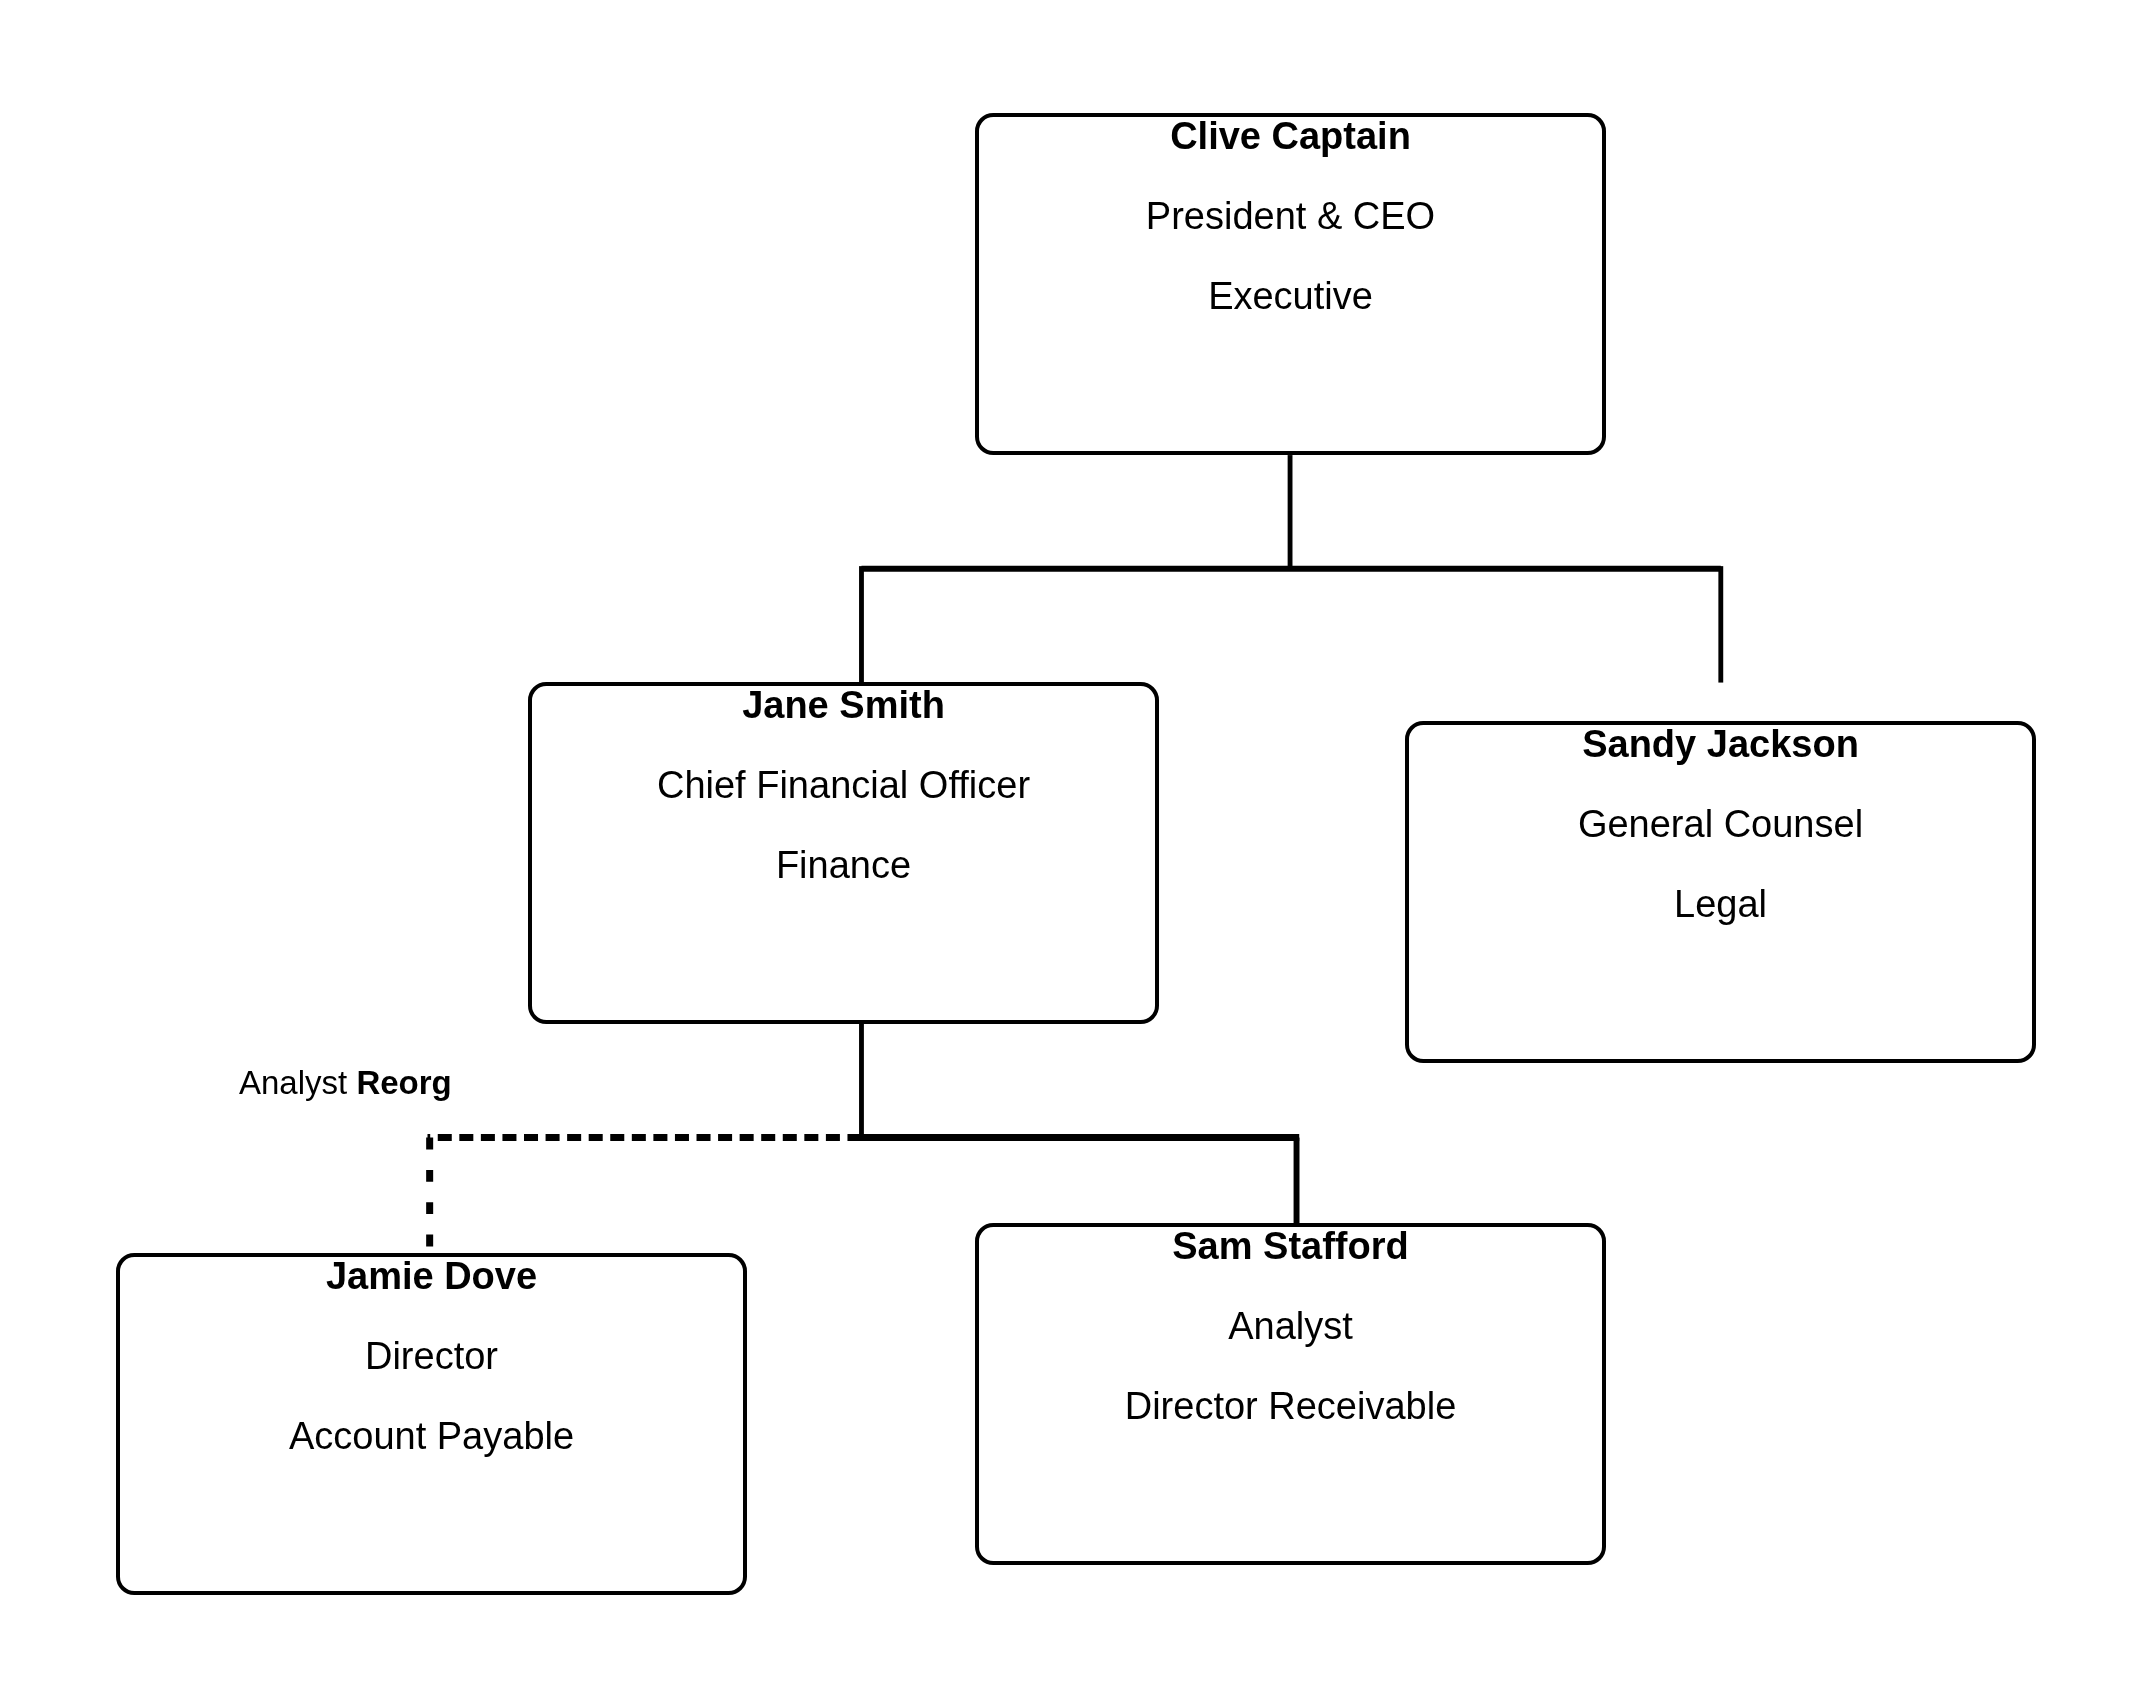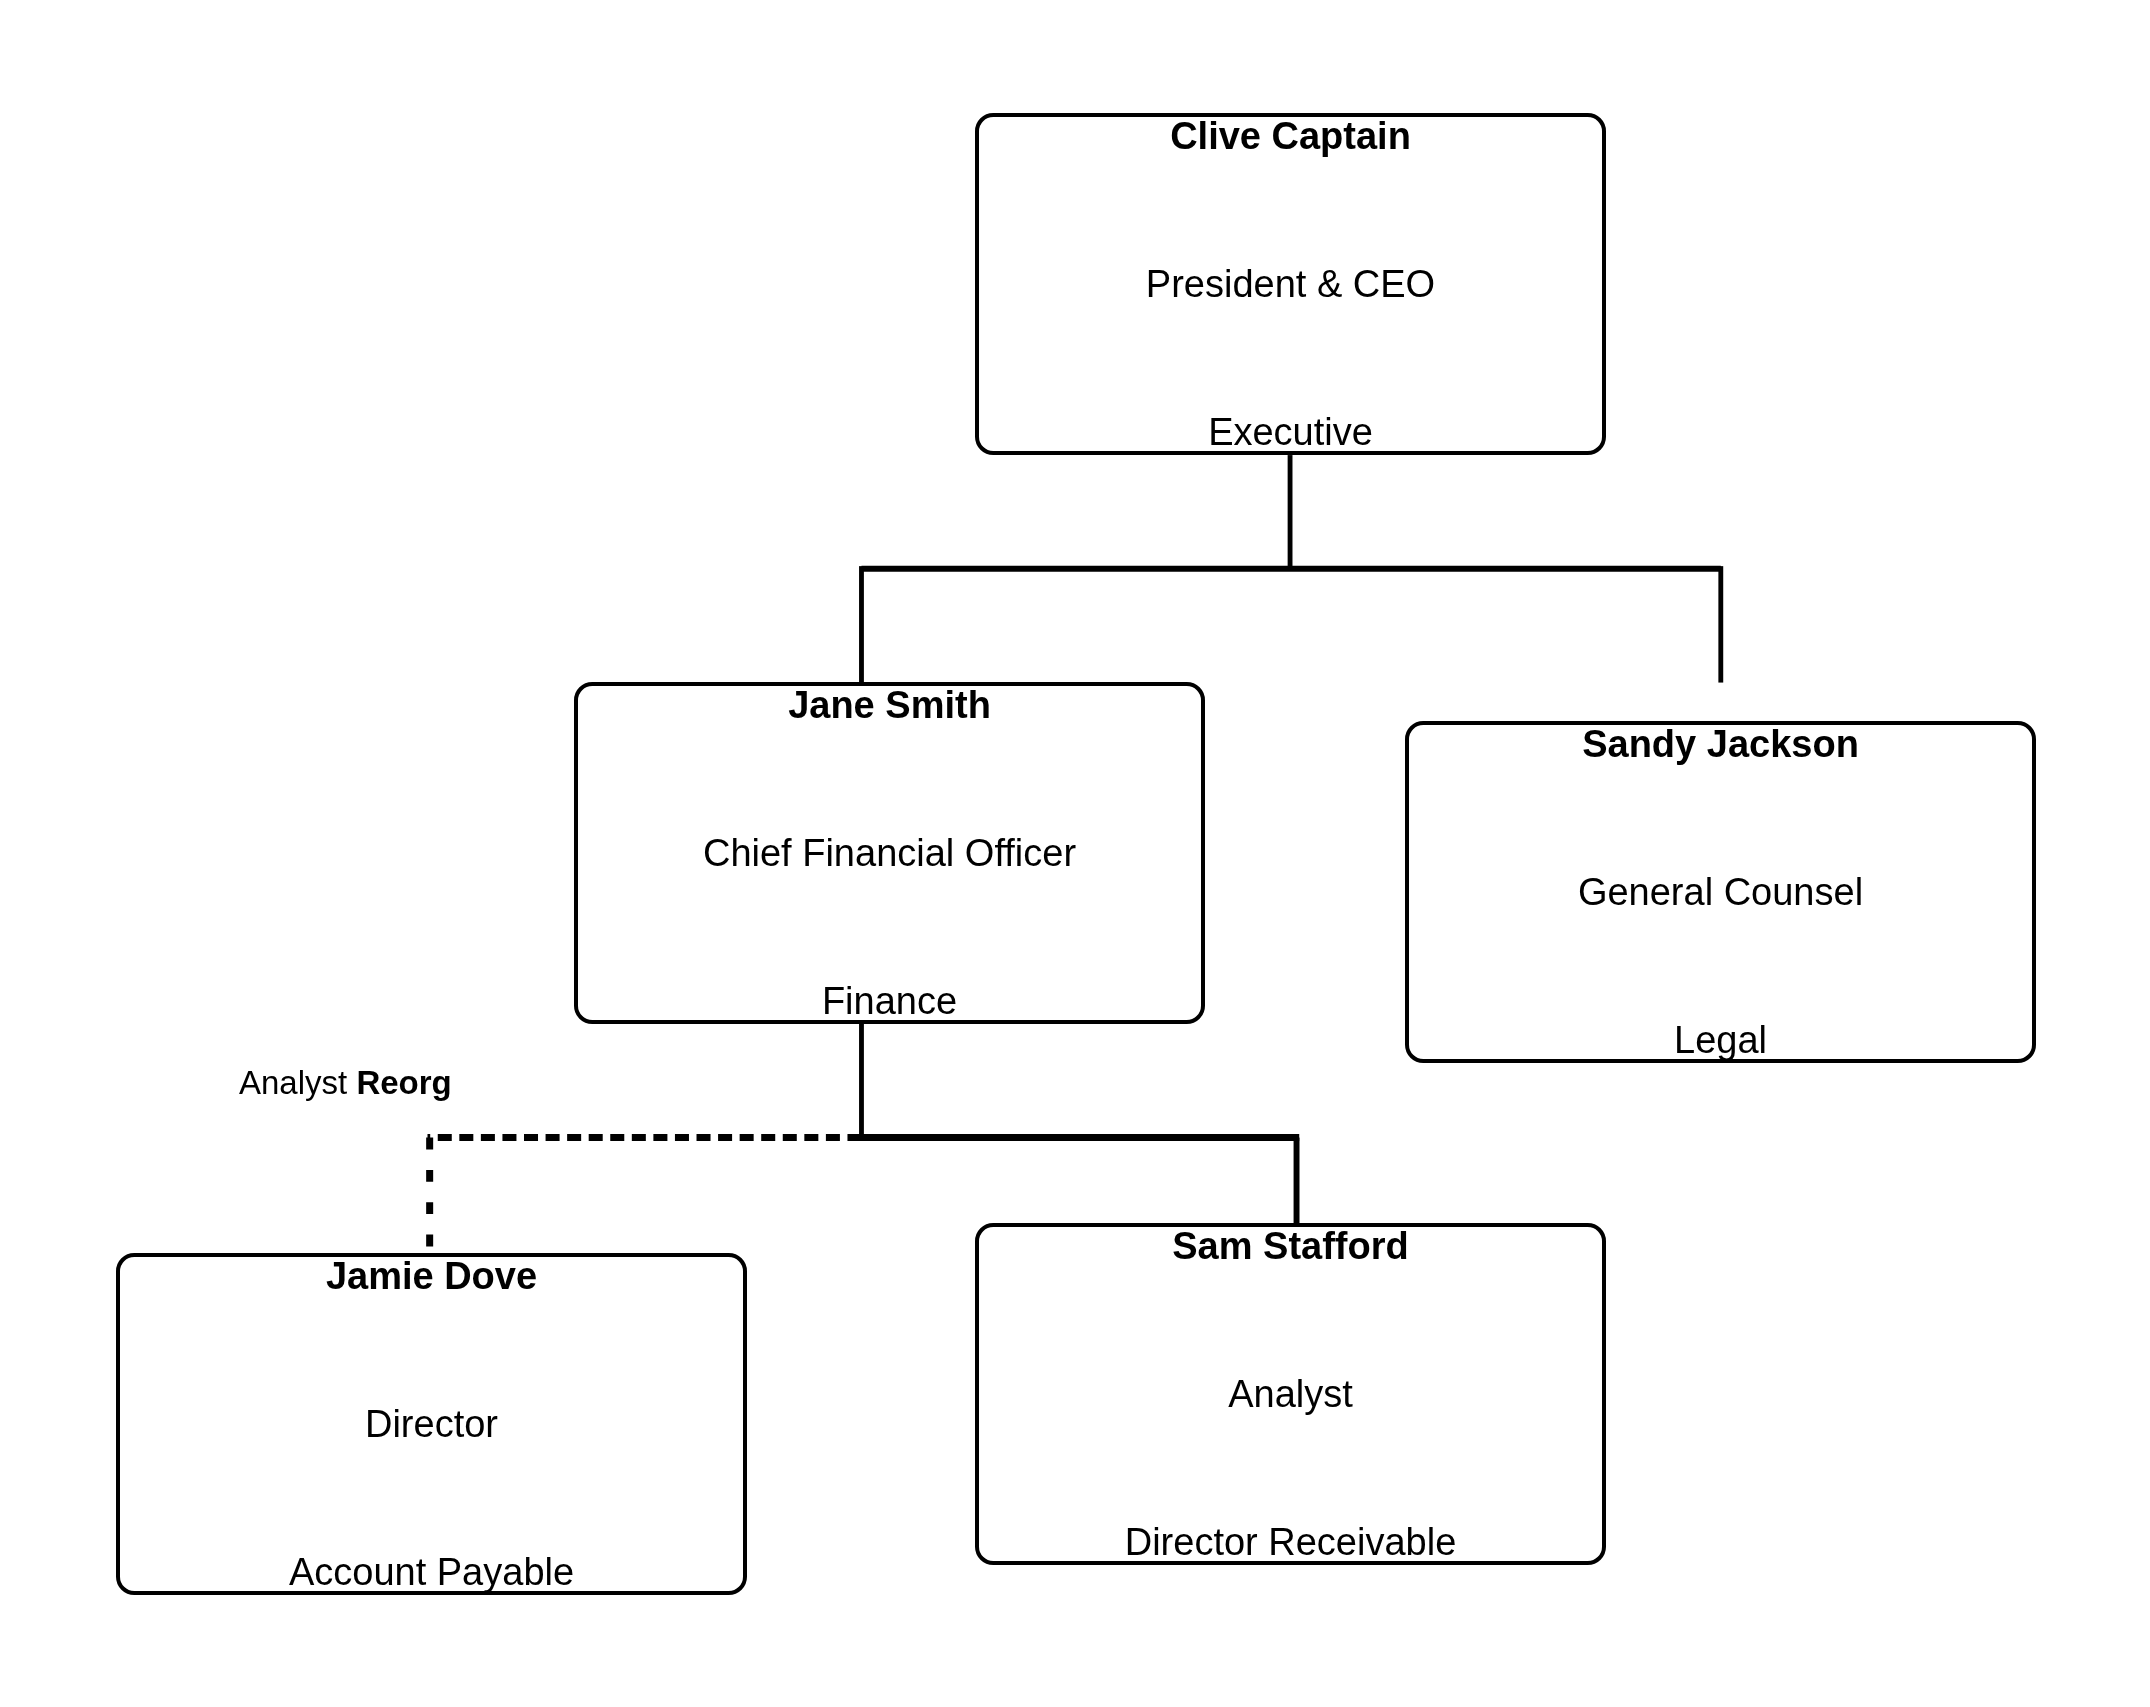--- a/index.html
+++ b/index.html
@@ -27,21 +27,21 @@
   }
   .node {
     position: absolute;
     box-sizing: border-box;
     background: #ffffff;
     border: 4.9px solid #000000;
     border-radius: 18.3px;
     display: flex;
     flex-direction: column;
     align-items: center;
-    justify-content: space-between;
+    justify-content: flex-start;
     text-align: center;
     color: #000000;
     z-index: 5;
   }
   .node-name {
     font-size: 38px;
     font-weight: bold;
     line-height: 1.0;
     letter-spacing: 0px;
     margin: 0 0 42px 0;
@@ -104,21 +104,21 @@
   <div class="edge-label" style="left:239px; top:1066px;">
     <span class="lbl-plain">Analyst </span><span class="lbl-strong">Reorg</span>
   </div>
 
   <div class="node" style="left:975px; top:113px; width:631px; height:342px;">
     <div class="node-name">Clive Captain</div>
     <div class="node-title">President &amp; CEO</div>
     <div class="node-dept">Executive</div>
   </div>
 
-  <div class="node" style="left:574px; top:682px; width:631px; height:342px;">
+  <div class="node" style="left:528px; top:682px; width:631px; height:342px;">
     <div class="node-name">Jane Smith</div>
     <div class="node-title">Chief Financial Officer</div>
     <div class="node-dept">Finance</div>
   </div>
 
   <div class="node" style="left:1405px; top:682px; width:631px; height:342px;margin-top:39px;">
     <div class="node-name">Sandy Jackson</div>
     <div class="node-title">General Counsel</div>
     <div class="node-dept">Legal</div>
   </div>

